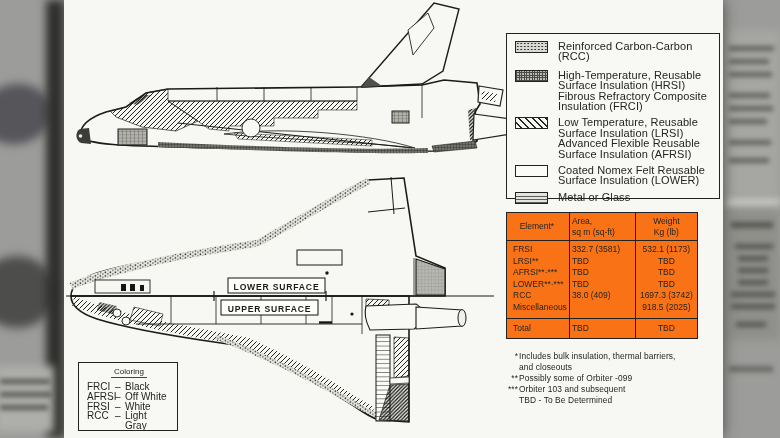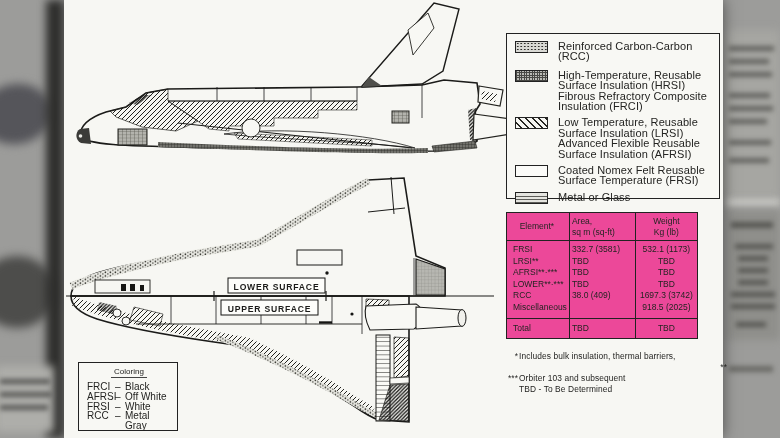--- a/index.html
+++ b/index.html
@@ -32,21 +32,21 @@
                                repeating-linear-gradient(0deg,#4a4a46 0 1px, rgba(0,0,0,0) 1px 2.6px); }
   .sw-lrsi  { background-color:#f6f6f2;
               background-image:repeating-linear-gradient(45deg, rgba(0,0,0,0) 0 3.4px, #262622 3.4px 4.8px); }
   .sw-frsi  { background:#fbfbf8; }
   .sw-metal { background-color:#e4e4df;
               background-image:repeating-linear-gradient(0deg,#5c5c58 0 1px, rgba(0,0,0,0) 1px 3.2px); }
   .leg-lines { font-size:11px; line-height:10.4px; letter-spacing:0.1px; }
 
   
   #tps-table { position:absolute; left:442px; top:212px; width:192px;
-               border-collapse:collapse; font-size:8.5px; background:#ec4899; }
+               border-collapse:collapse; font-size:8.5px; background:#f97316; }
   #tps-table, #tps-table td, #tps-table th { border:0; }
   #tps-table { border:1.8px solid #222; }
   #tps-table .c1 { width:60px; text-align:left; padding-left:6px; }
   #tps-table .c2 { width:68px; text-align:left; border-left:1.1px solid #222; }
   #tps-table .c3 { width:64px; text-align:center; border-left:1.1px solid #222; }
   #tps-table thead th { border-bottom:1.4px solid #222; padding:3px 2px; font-weight:400;
                         text-align:center; line-height:10.5px; vertical-align:middle; }
   #tps-table thead th.c1 { text-align:center; padding-left:0; }
   #tps-table tbody td { padding:0 2px; line-height:11.6px; height:11.6px; }
   #tps-table tbody tr:first-child td { padding-top:3px; }
@@ -240,21 +240,21 @@
         <div>Low Temperature, Reusable</div>
         <div>Surface Insulation (LRSI)</div>
         <div>Advanced Flexible Reusable</div>
         <div>Surface Insulation (AFRSI)</div>
       </div>
     </div>
     <div class="leg-item">
       <div class="sw sw-frsi"></div>
       <div class="leg-lines">
         <div>Coated Nomex Felt Reusable</div>
-        <div>Surface Temperature (FRSI)</div>
+        <div>Surface Insulation (LOWER)</div>
       </div>
     </div>
     <div class="leg-item">
       <div class="sw sw-metal"></div>
       <div class="leg-lines">
         <div>Metal or Glass</div>
       </div>
     </div>
   </div>
 
@@ -312,21 +312,23 @@
         <td class="c2">TBD</td>
         <td class="c3">TBD</td>
       </tr>
     </tfoot>
   </table>
 
   <div id="footnotes">
     <div class="fmark">*</div>
     <div class="ftext">Includes bulk insulation, thermal barriers,</div>
     <div class="fmark"></div>
+    <div class="ftext">and closeouts</div>
     <div class="fmark">**</div>
+    <div class="ftext">Possibly some of Orbiter -099</div>
     <div class="fmark">***</div>
     <div class="ftext">Orbiter 103 and subsequent</div>
     <div class="fmark"></div>
     <div class="ftext">TBD - To Be Determined</div>
   </div>
 
   <div id="coloring">
     <span class="ctitle">
       <span>Coloring</span>
     </span>
@@ -341,17 +343,17 @@
       <span>Off White</span>
     </div>
     <div class="crow">
       <span>FRSI</span>
       <span>–</span>
       <span>White</span>
     </div>
     <div class="crow">
       <span>RCC</span>
       <span>–</span>
-      <span>Metal Gray</span>
+      <span>Light Gray</span>
     </div>
   </div>
 
 </div>
 
 </body></html>

